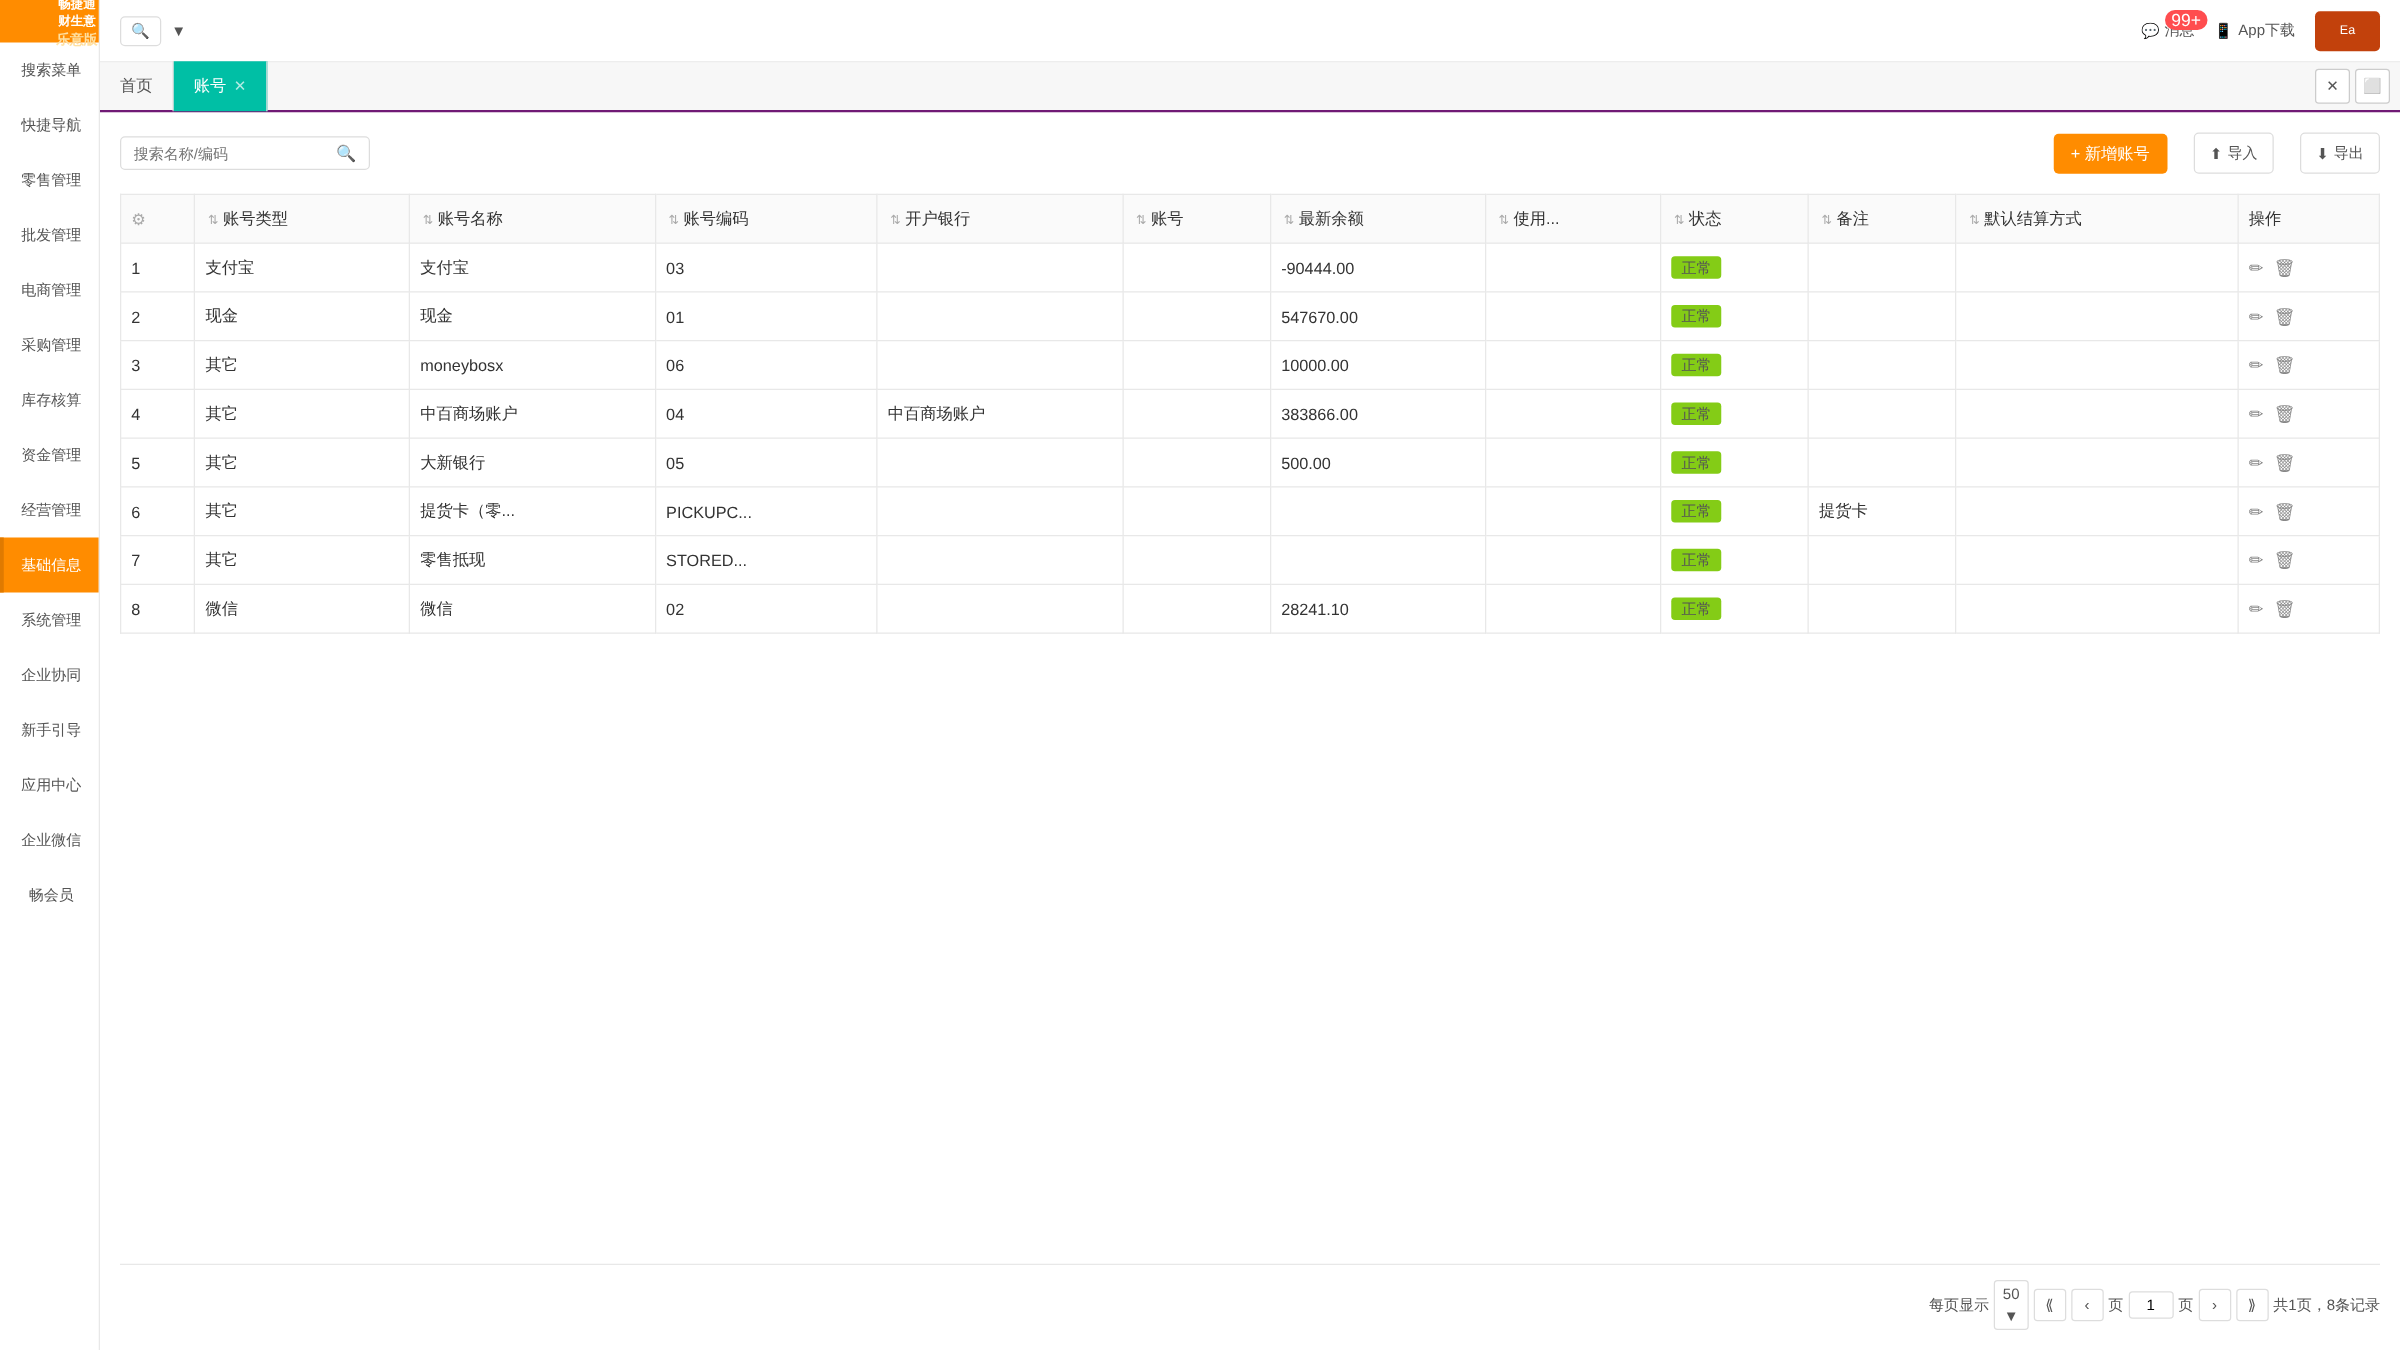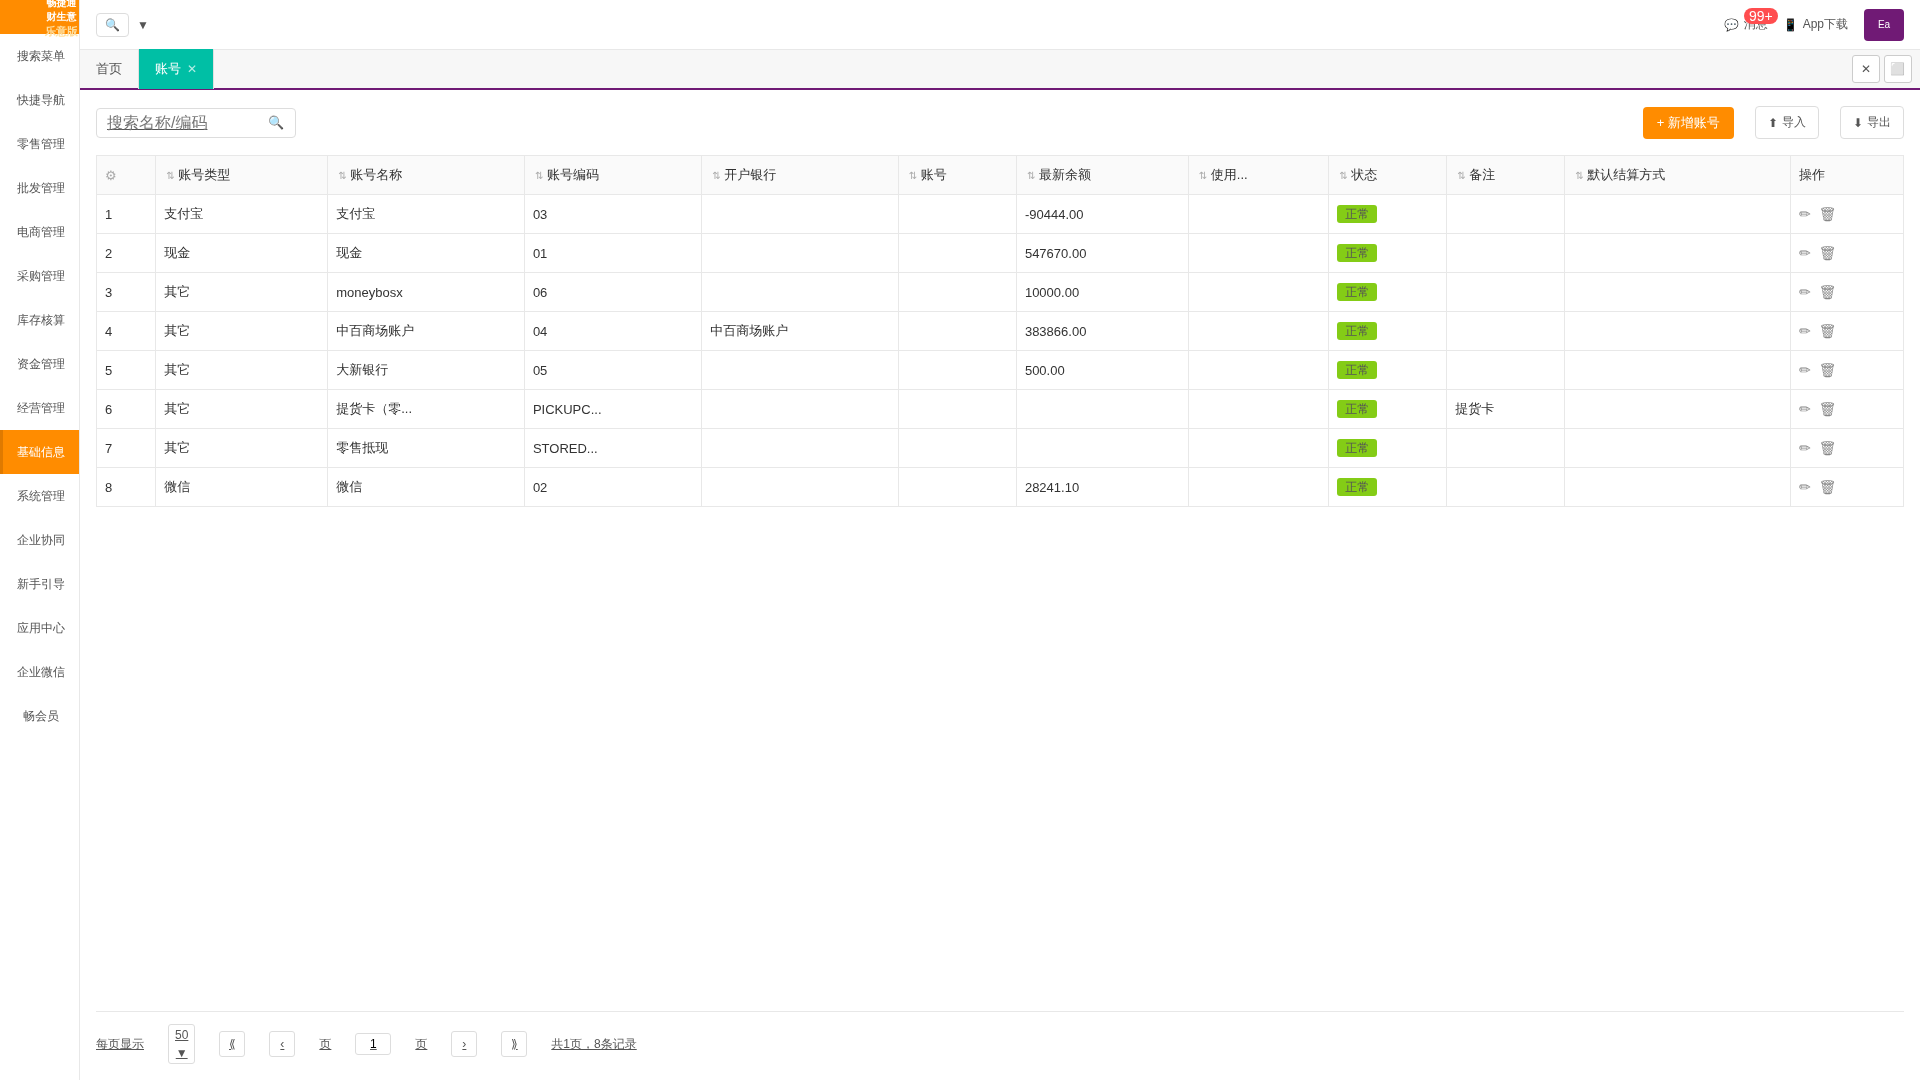--- a/index.html
+++ b/index.html
@@ -68,21 +68,21 @@
     .header-msg {
       display: flex; align-items: center; gap: 4px; font-size: 12px; color: #555; cursor: pointer; position: relative;
     }
     .badge {
       background: #ff4d4f; color: white; border-radius: 10px; font-size: 14px;
       padding: 0 5px; min-width: 18px; text-align: center; line-height: 16px;
       position: absolute; top: -8px; right: -10px;
     }
     .header-app { display: flex; align-items: center; gap: 4px; font-size: 12px; color: #555; cursor: pointer; }
     .header-avatar {
-      width: 40px; height: 32px; border-radius: 4px; background: #701a75;
+      width: 52px; height: 32px; border-radius: 4px; background: #c2410c;
       display: flex; align-items: center; justify-content: center; color: white; font-size: 10px; text-align: center;
     }
 
     
     .tab-bar {
       height: 40px;
       background: #f7f7f7;
       display: flex; align-items: center;
       border-bottom: 2px solid #701a75;
       flex-shrink: 0;
@@ -125,21 +125,21 @@
     
     .content-toolbar {
       display: flex; align-items: center; justify-content: space-between; margin-bottom: 16px;
     }
     .search-box {
       display: flex; align-items: center;
       border: 1px solid #ddd; border-radius: 4px;
       padding: 5px 10px; gap: 6px; width: 200px;
     }
     .search-box input {
-      border: none; outline: none; font-size: 16px; color: #555; background: transparent; width: 100%; text-decoration: underline;
+      border: none; outline: none; font-size: 12px; color: #555; background: transparent; width: 100%;
     }
     .toolbar-btns { display: flex; align-items: center; gap: 21px; }
     .btn-add {
       background: #ff8c00; color: white; border: none; border-radius: 4px;
       padding: 7px 14px; font-size: 13px; cursor: pointer; display: flex; align-items: center; gap: 4px;
     }
     .btn-import, .btn-export {
       background: white; color: #555; border: 1px solid #ddd; border-radius: 4px;
       padding: 7px 12px; font-size: 12px; cursor: pointer; display: flex; align-items: center; gap: 4px;
     }
@@ -170,24 +170,23 @@
     .status-badge {
       background: #84cc16; color: #555; border-radius: 3px; padding: 2px 8px; font-size: 12px; text-align: center;
     }
     .action-btns { display: flex; gap: 8px; }
     .action-btn { cursor: pointer; color: #888; font-size: 14px; }
 
     
     .content-footer {
       margin-top: auto;
       padding-top: 12px;
-      display: flex; align-items: center; gap: 24px;
+      display: flex; align-items: center; justify-content: flex-end; gap: 4px;
       font-size: 12px; color: #555;
       border-top: 1px solid #e8e8e8;
-      text-decoration: underline;
     }
     .page-size-select {
       border: 1px solid #ddd; border-radius: 3px; padding: 3px 6px; font-size: 12px;
       display: flex; align-items: center; gap: 4px; flex-direction: column;
     }
     .page-nav-btn {
       width: 26px; height: 26px; border: 1px solid #ddd; background: white; border-radius: 3px;
       display: flex; align-items: center; justify-content: center; cursor: pointer; color: #555;
     }
     .page-input {

